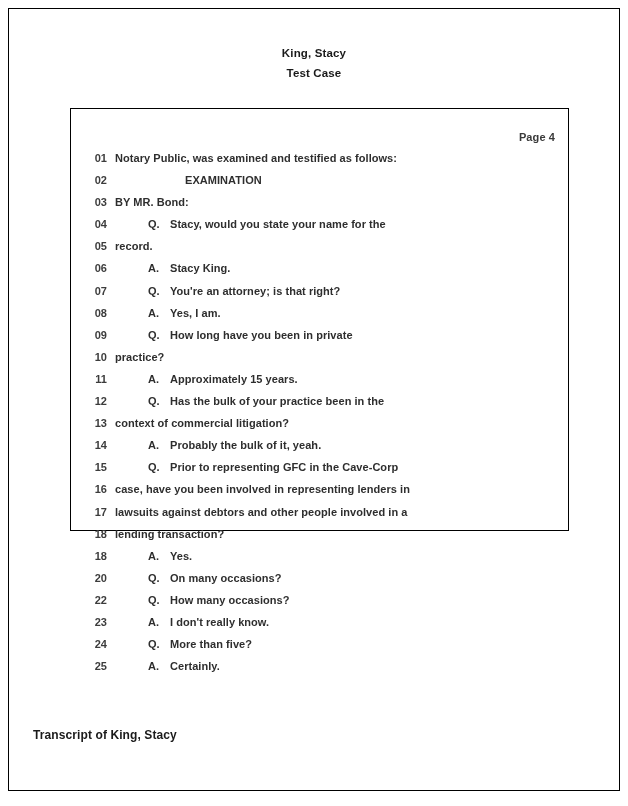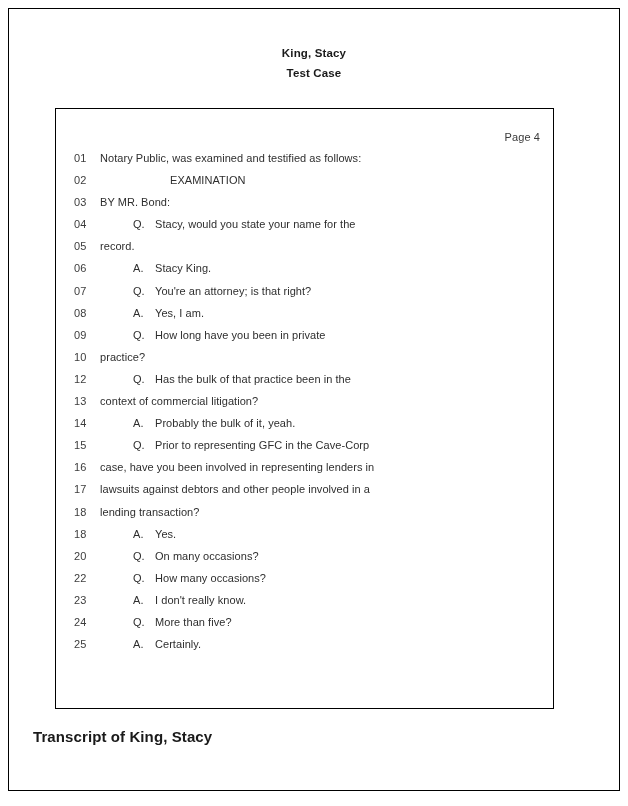--- a/index.html
+++ b/index.html
@@ -49,26 +49,27 @@
     font-weight: bold;
     letter-spacing: 0.15px;
     color: #1a1a1a;
     line-height: 16px;
     margin-top: 4px;
   }
 
   
   .transcript-box {
     position: absolute;
-    left: 46px;
+    left: 61px;
     top: 99px;
     width: 499px;
-    height: 601px;
+    height: 423px;
     border: 1px solid #000000;
     box-sizing: border-box;
+    font-weight: bold;
   }
 
   .page-label {
     position: absolute;
     right: 13px;
     top: 22px;
     font-size: 11px;
     color: #3a3a3a;
     letter-spacing: 0.1px;
   }
@@ -86,21 +87,21 @@
     line-height: 22.1px;
     white-space: nowrap;
     font-size: 11px;
     color: #2e2e2e;
     letter-spacing: 0.05px;
   }
   .ln {
     position: absolute;
     left: 18px;
     width: 18px;
-    text-align: left;
+    text-align: right;
     color: #3c3c3c;
     font-size: 11px;
   }
   .txt {
     position: absolute;
     left: 44px;
   }
   
   .txt.qa {
     left: 77px;
@@ -112,21 +113,21 @@
   
   .txt.heading {
     left: 114px;
   }
 
   
   .doc-footer {
     position: absolute;
     left: 24px;
     top: 719px;
-    font-size: 15px;
+    font-size: 12px;
     font-weight: bold;
     color: #1a1a1a;
     letter-spacing: 0.1px;
   }
 </style>
 </head>
 <body>
 
 <div class="page-frame">
 
@@ -173,22 +174,26 @@
         </div>
         <div class="t-line">
           <span class="ln">09</span>
           <span class="txt qa"><span class="qa-mark">Q.</span><span>How long have you been in private</span></span>
         </div>
         <div class="t-line">
           <span class="ln">10</span>
           <span class="txt">practice?</span>
         </div>
         <div class="t-line">
+          <span class="ln">11</span>
+          <span class="txt qa"><span class="qa-mark">A.</span><span>Approximately 15 years.</span></span>
+        </div>
+        <div class="t-line">
           <span class="ln">12</span>
-          <span class="txt qa"><span class="qa-mark">Q.</span><span>Has the bulk of that practice been in the</span></span>
+          <span class="txt qa"><span class="qa-mark">Q.</span><span>Has the bulk of your practice been in the</span></span>
         </div>
         <div class="t-line">
           <span class="ln">13</span>
           <span class="txt">context of commercial litigation?</span>
         </div>
         <div class="t-line">
           <span class="ln">14</span>
           <span class="txt qa"><span class="qa-mark">A.</span><span>Probably the bulk of it, yeah.</span></span>
         </div>
         <div class="t-line">

